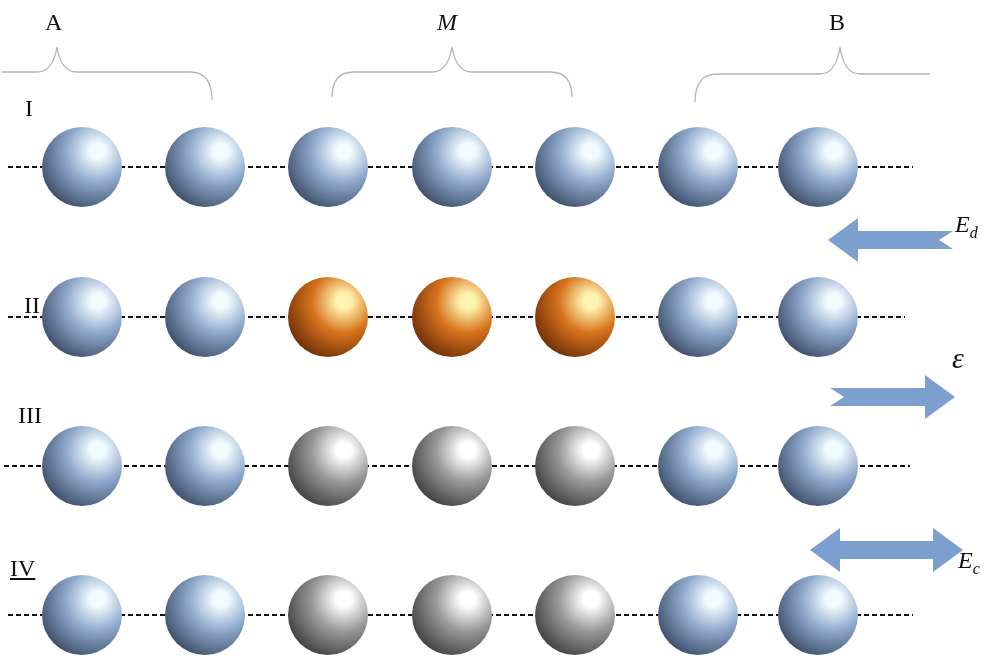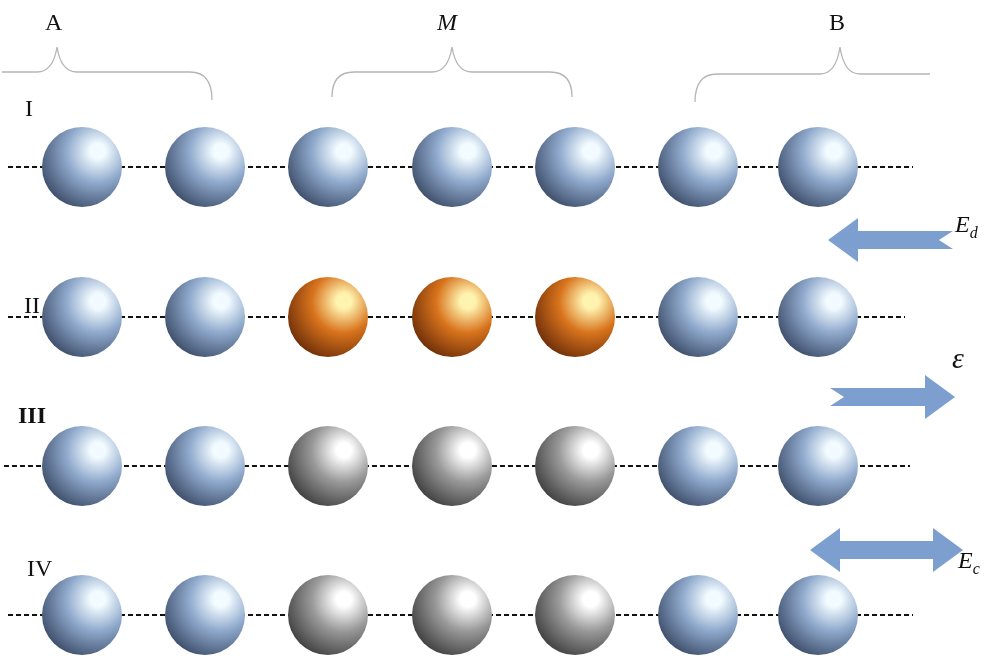--- a/index.html
+++ b/index.html
@@ -91,22 +91,22 @@
       <polygon points="810,550 840,528 840,541 933,541 933,528 963,550 933,572 933,559 840,559 840,572" fill="#7d9fcf"></polygon>
     </g>
 </svg>
 
 <div class="label" style="left:45px;top:10px;">A</div>
 <div class="label italic" style="left:437px;top:10px;">M</div>
 <div class="label" style="left:829px;top:10px;">B</div>
 
 <div class="label" style="left:25px;top:96px;">I</div>
 <div class="label" style="left:24px;top:253px;margin-top:40px;">II</div>
-<div class="label" style="left:18px;top:403px;font-weight:bold;">III</div>
-<div class="label" style="left:27px;top:556px;">IV</div>
+<div class="label" style="left:18px;top:403px;">III</div>
+<div class="label" style="left:10px;top:556px;text-decoration:underline;">IV</div>
 
 <div class="label italic" style="left:955px;top:212px;">
   <span>E</span><span class="sub">d</span>
 </div>
 <div class="label eps" style="left:952px;top:343px;">ε</div>
 <div class="label italic" style="left:958px;top:548px;">
   <span>E</span><span class="sub">c</span>
 </div>
 
 </body></html>

